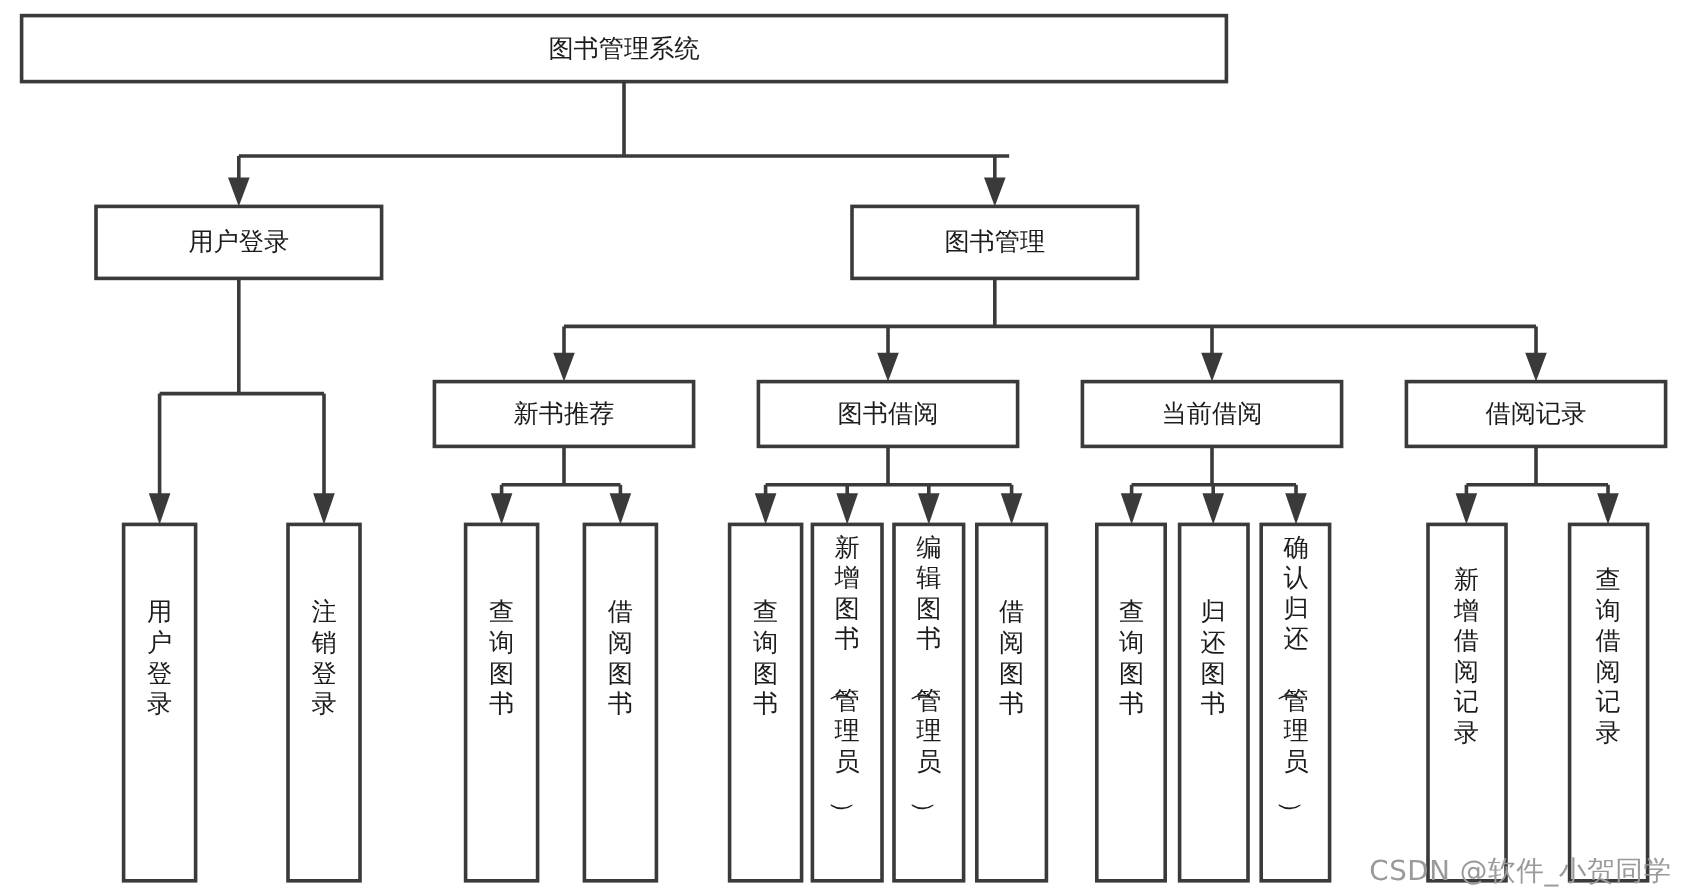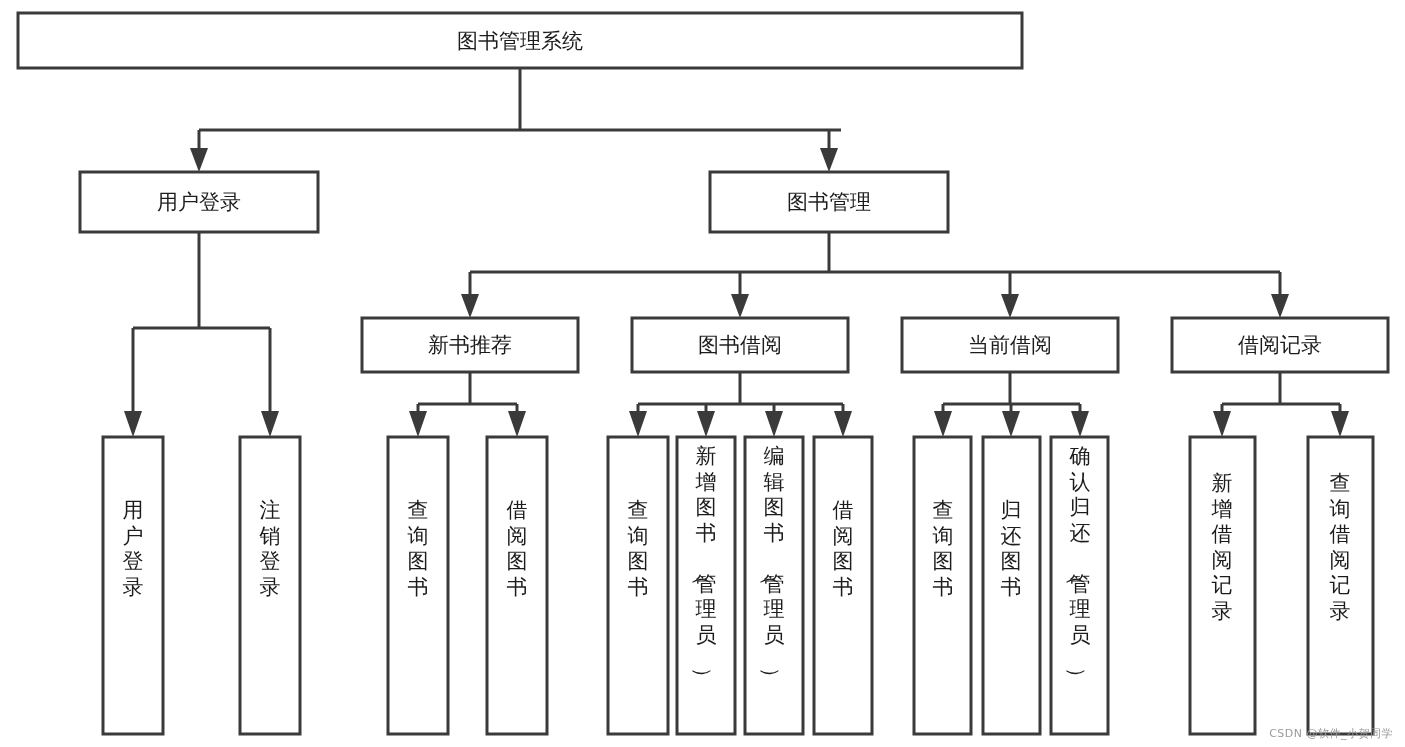--- a/index.html
+++ b/index.html
@@ -52,21 +52,21 @@
     font-size: 21px;
     fill: #1c1c1c;
     text-anchor: middle;
     white-space: pre;
   }
   .watermark {
     position: absolute;
     right: 12px;
     bottom: 6px;
     font-family: "DejaVu Sans", "Liberation Sans", sans-serif;
-    font-size: 11px;
+    font-size: 23px;
     color: #9a9a9a;
     letter-spacing: 0.5px;
     user-select: none;
     pointer-events: none;
   }
 </style>
 </head>
 <body>
 
 <div id="canvas">

